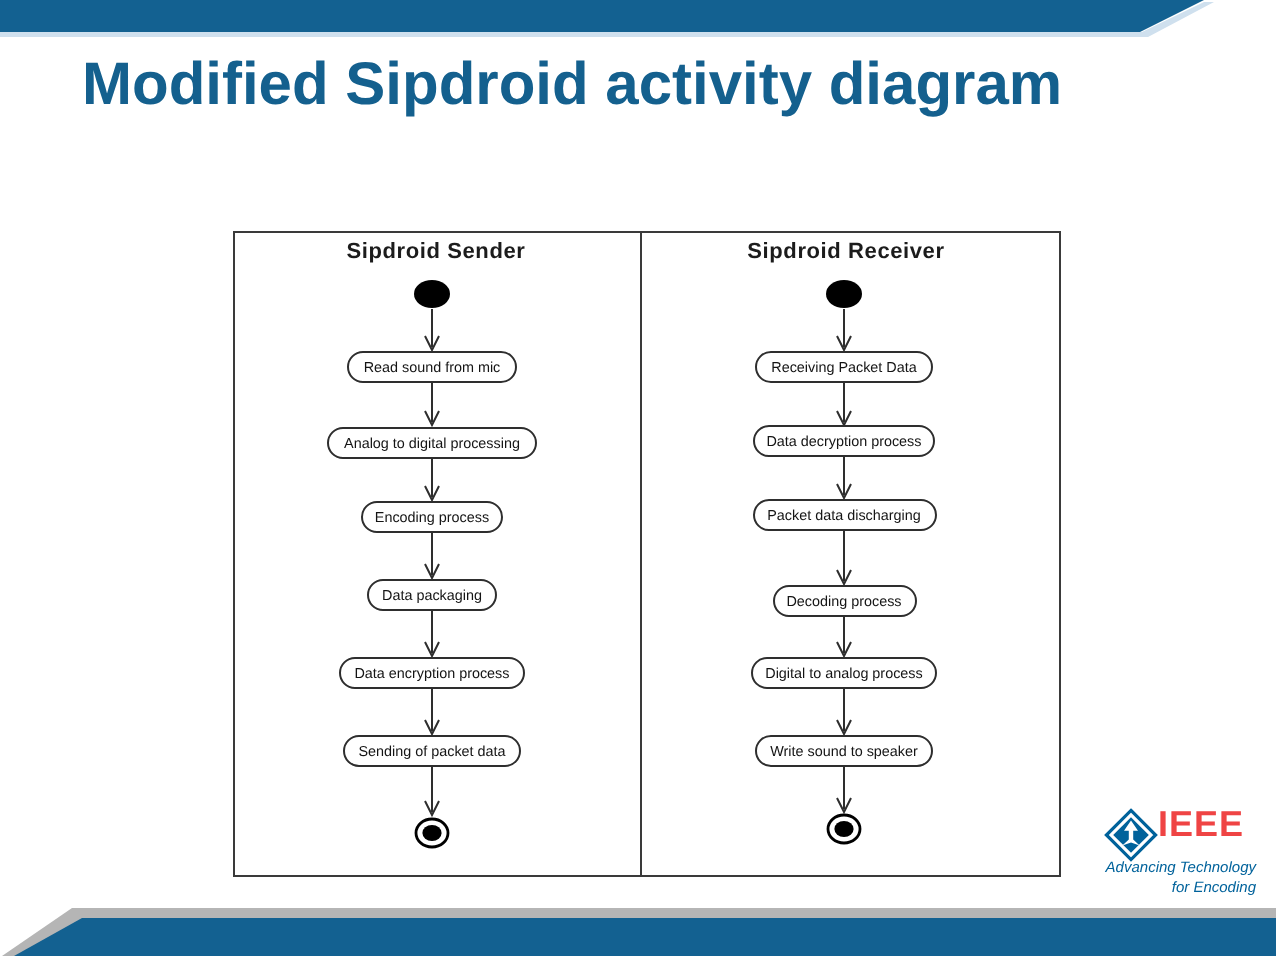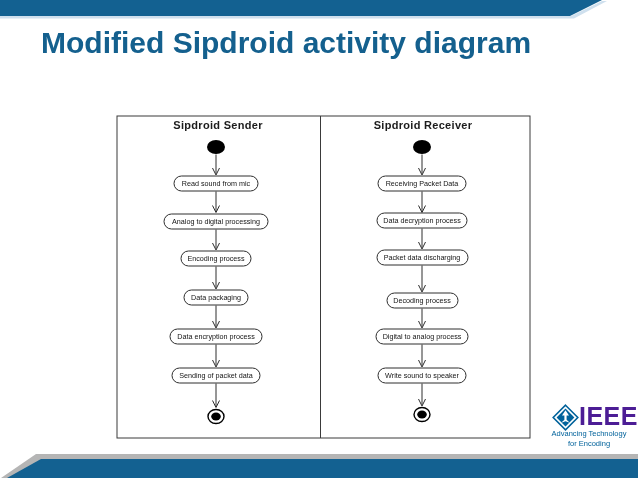--- a/index.html
+++ b/index.html
@@ -34,25 +34,25 @@
   .footer-svg{position:absolute;left:0;top:454px;display:block;}
   .page-number{
     position:absolute;left:458px;top:439px;
     font-family:"Liberation Serif",serif;font-weight:bold;
     font-size:14px;color:#c01414;margin-top:32px;
   }
   .ieee-logo{position:absolute;left:550px;top:401px;width:84px;height:54px;}
   .ieee-diamond{position:absolute;left:2px;top:3px;}
   .ieee-wordmark{
     position:absolute;left:29px;top:1px;
-    font-size:25px;font-weight:bold;color:#4c1d95;letter-spacing:0.5px;
+    font-size:18px;font-weight:bold;color:#ef4444;letter-spacing:0.5px;
   }
   .ieee-tagline{
     position:absolute;left:0px;top:28px;width:78px;
-    text-align:center;font-size:7.5px;line-height:10px;
+    text-align:right;font-style:italic;font-size:7.5px;line-height:10px;
     color:#00629b;white-space:nowrap;
   }
 </style>
 </head>
 <body>
 
 <svg class="header-svg" width="638" height="20">
   <polygon points="0,16 571,16 602,1 607,1 574,18.5 0,18.5" fill="#cfe0ee"></polygon>
   <polygon points="0,0 602,0 570,16 0,16" fill="#136191"></polygon>
 </svg>

